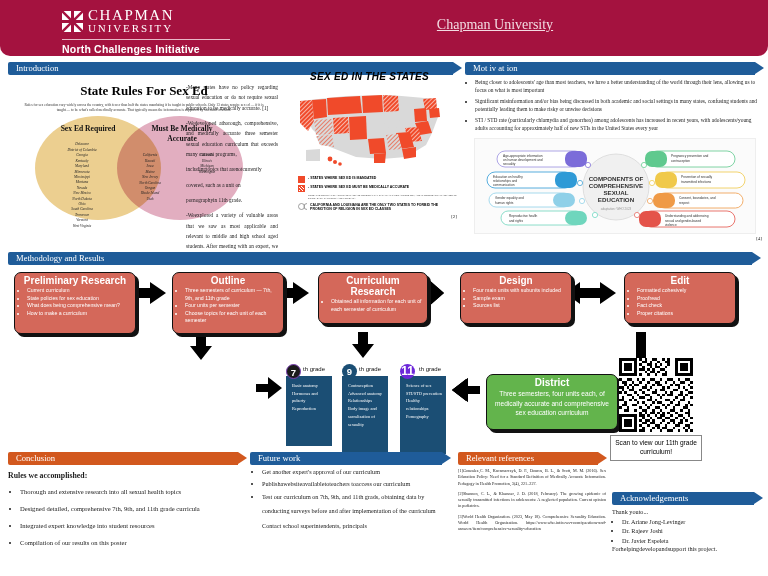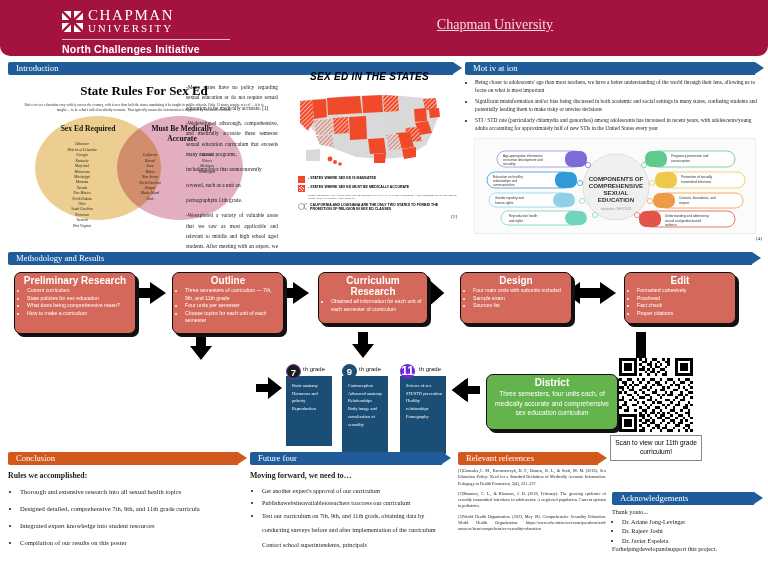--- a/index.html
+++ b/index.html
@@ -733,24 +733,23 @@
   <div class="sub-h">Rules we accomplished:</div>
   <ul class="bul">
     <li>Thorough and extensive research into all sexual health topics</li>
     <li>Designed detailed, comprehensive 7th, 9th, and 11th grade curricula</li>
     <li>Integrated expert knowledge into student resources</li>
     <li>Compilation of our results on this poster</li>
   </ul>
 </div>
 
 <div class="banner blue" style="left:250px; top:452px; width:192px;">
-  <span>Future four</span>
+  <span>Future work</span>
 </div>
 <div id="sec-future" class="body-txt" style="top:466px;">
-  <div class="sub-h">Moving forward, we need to…</div>
   <ul class="bul tight" style="font-size:6.2px; line-height:1.95;">
     <li>Get another expert's approval of our curriculum</li>
     <li>Publishawebsiteavailabletoteachers toaccess our curriculum</li>
     <li style="line-height:2.3;">Test our curriculum on 7th, 9th, and 11th grads, obtaining data by conducting surveys before and after implementation of the curriculum Contact school superintendents, principals</li>
   </ul>
 </div>
 
 <div class="banner orange" style="left:458px; top:452px; width:140px;">
   <span>Relevant references</span>
 </div>

